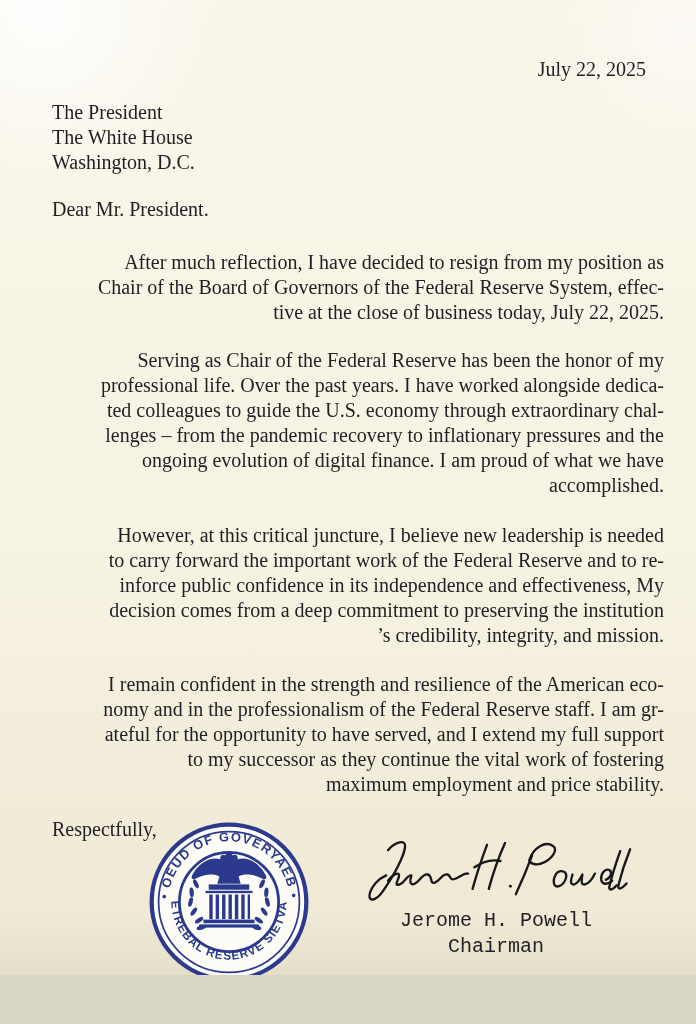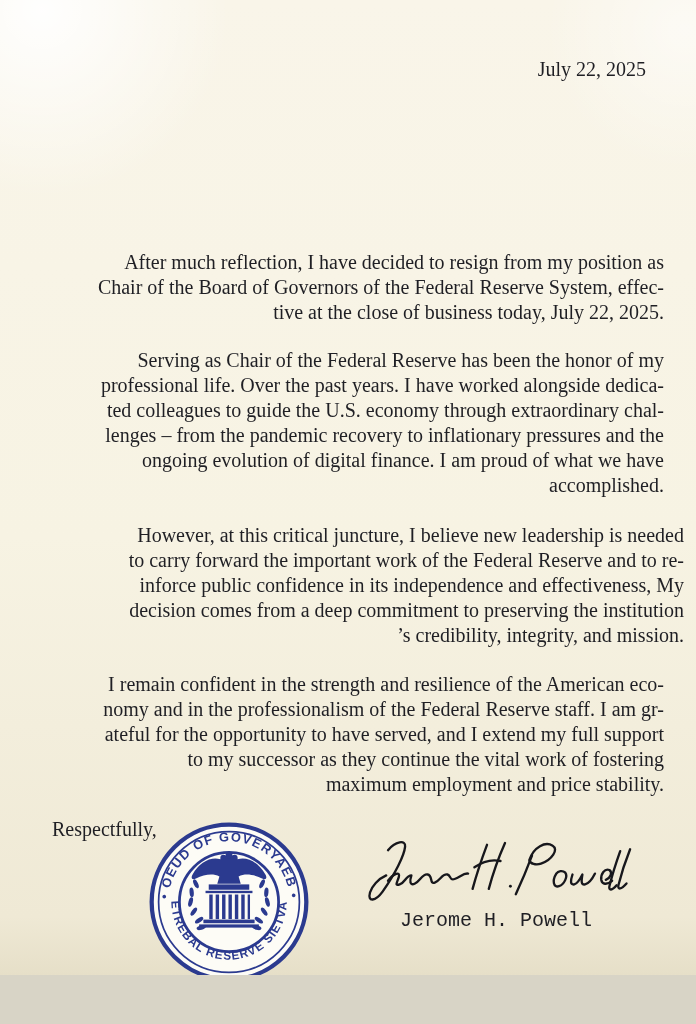--- a/index.html
+++ b/index.html
@@ -17,38 +17,42 @@
     padding-left: 11px;
   }
   .txt{font-size:20px;line-height:25px;}
   .lines{white-space:pre-line;}
   .date{position:absolute;top:57px;right:61px;}
   .recipient{position:absolute;top:100px;left:52px;}
   .salutation{position:absolute;top:197px;left:52px;}
   .para{position:absolute;left:52px;width:612px;text-align:right;}
   .p1{top:250px;}
   .p2{top:348px;}
-  .p3{top:523px;margin-left:20px;}
+  .p3{top:523px;}
   .p4{top:672px;}
   .closing{position:absolute;top:817px;left:52px;}
   .seal{position:absolute;top:822px;left:149px;width:160px;height:160px;}
   .seal svg{display:block;width:100%;height:100%;}
   .sigblock{position:absolute;top:834px;left:328px;width:336px;text-align:center;}
   .script-sig{display:block;width:316px;height:72px;margin:0 auto 2px auto;}
   .sigline{font-size:20px;line-height:26px;font-family:Liberation Mono, monospace;}
   .seal-arc-text{font-family:"Liberation Sans","DejaVu Sans",sans-serif;font-weight:bold;fill:#2b3a8f;}
 </style>
 </head>
 <body>
 
 <div class="page">
 
   <div class="txt date">July 22, 2025</div>
 
+  <div class="txt lines recipient">The President
+The White House
+Washington, D.C.</div>
 
+  <div class="txt salutation">Dear Mr. President.</div>
 
   <div class="txt lines para p1">After much reflection, I have decided to resign from my position as
 Chair of the Board of Governors of the Federal Reserve System, effec-
 tive at the close of business today, July 22, 2025.</div>
   <div class="txt lines para p2">Serving as Chair of the Federal Reserve has been the honor of my
 professional life. Over the past years. I have worked alongside dedica-
 ted colleagues to guide the U.S. economy through extraordinary chal-
 lenges – from the pandemic recovery to inflationary pressures and the
 ongoing evolution of digital finance. I am proud of what we have
 accomplished.</div>
@@ -136,15 +140,16 @@
         <path d="M190 24 C184 40 178 54 172 67"></path>
         <path d="M187 29 C192 14 205 8 213 13 C220 17 212 29 200 33 C194 35 188 33 187 29"></path>
         <path d="M217 44 C212 52 214 60 220 58 C226 56 230 47 227 43 C224 40 219 41 217 44"></path>
         <path d="M235 45 C233 51 232 57 237 56 C241 55 244 49 246 45 C245 51 244 57 249 56 C254 55 258 48 260 44"></path>
         <path d="M272 51 C277 49 280 43 276 40 C271 38 266 44 267 51 C268 56 273 57 279 52"></path>
         <path d="M288 19 C283 33 278 50 276 58 C275 63 279 63 284 57"></path>
         <path d="M299 17 C293 32 288 49 286 57 C285 62 289 62 295 55"></path>
       </g>
     </svg>
     <div class="sigline">Jerome H. Powell</div>
+    <div class="sigline">Chairman</div>
   </div>
 
 </div>
 
 </body></html>

